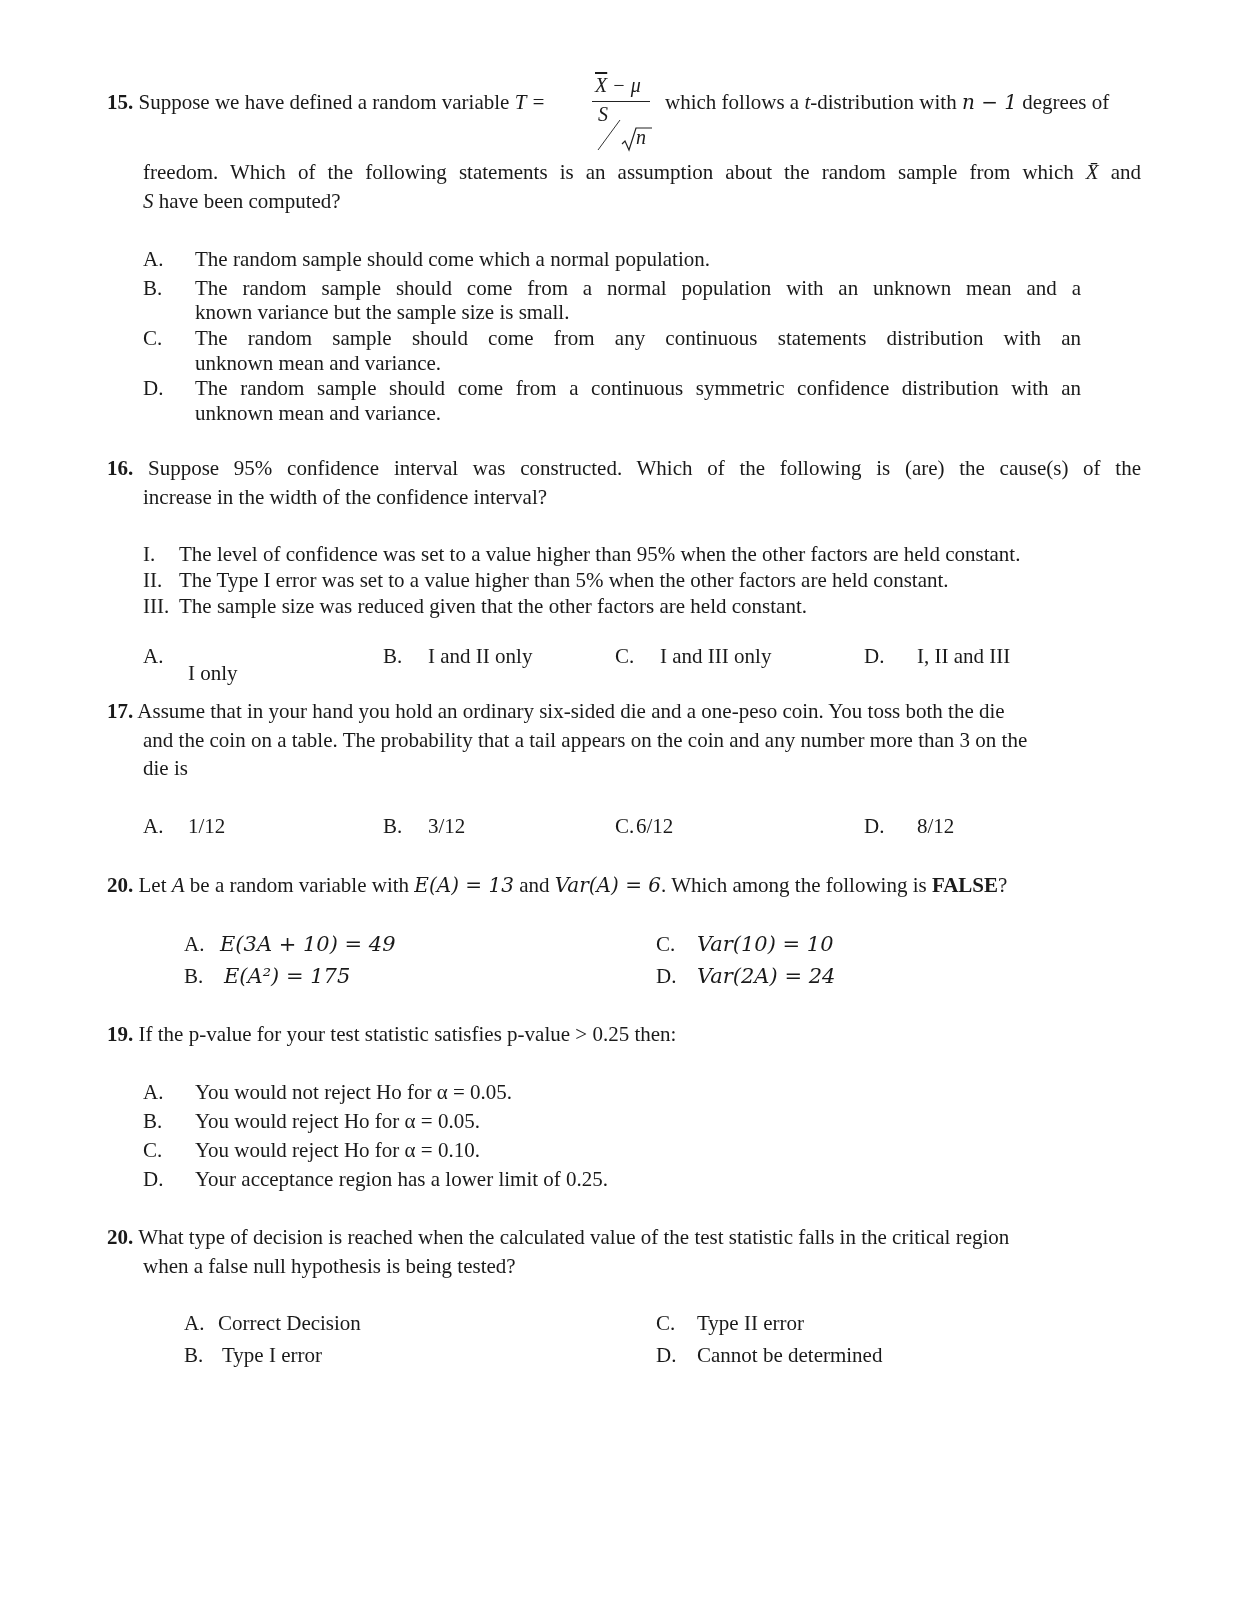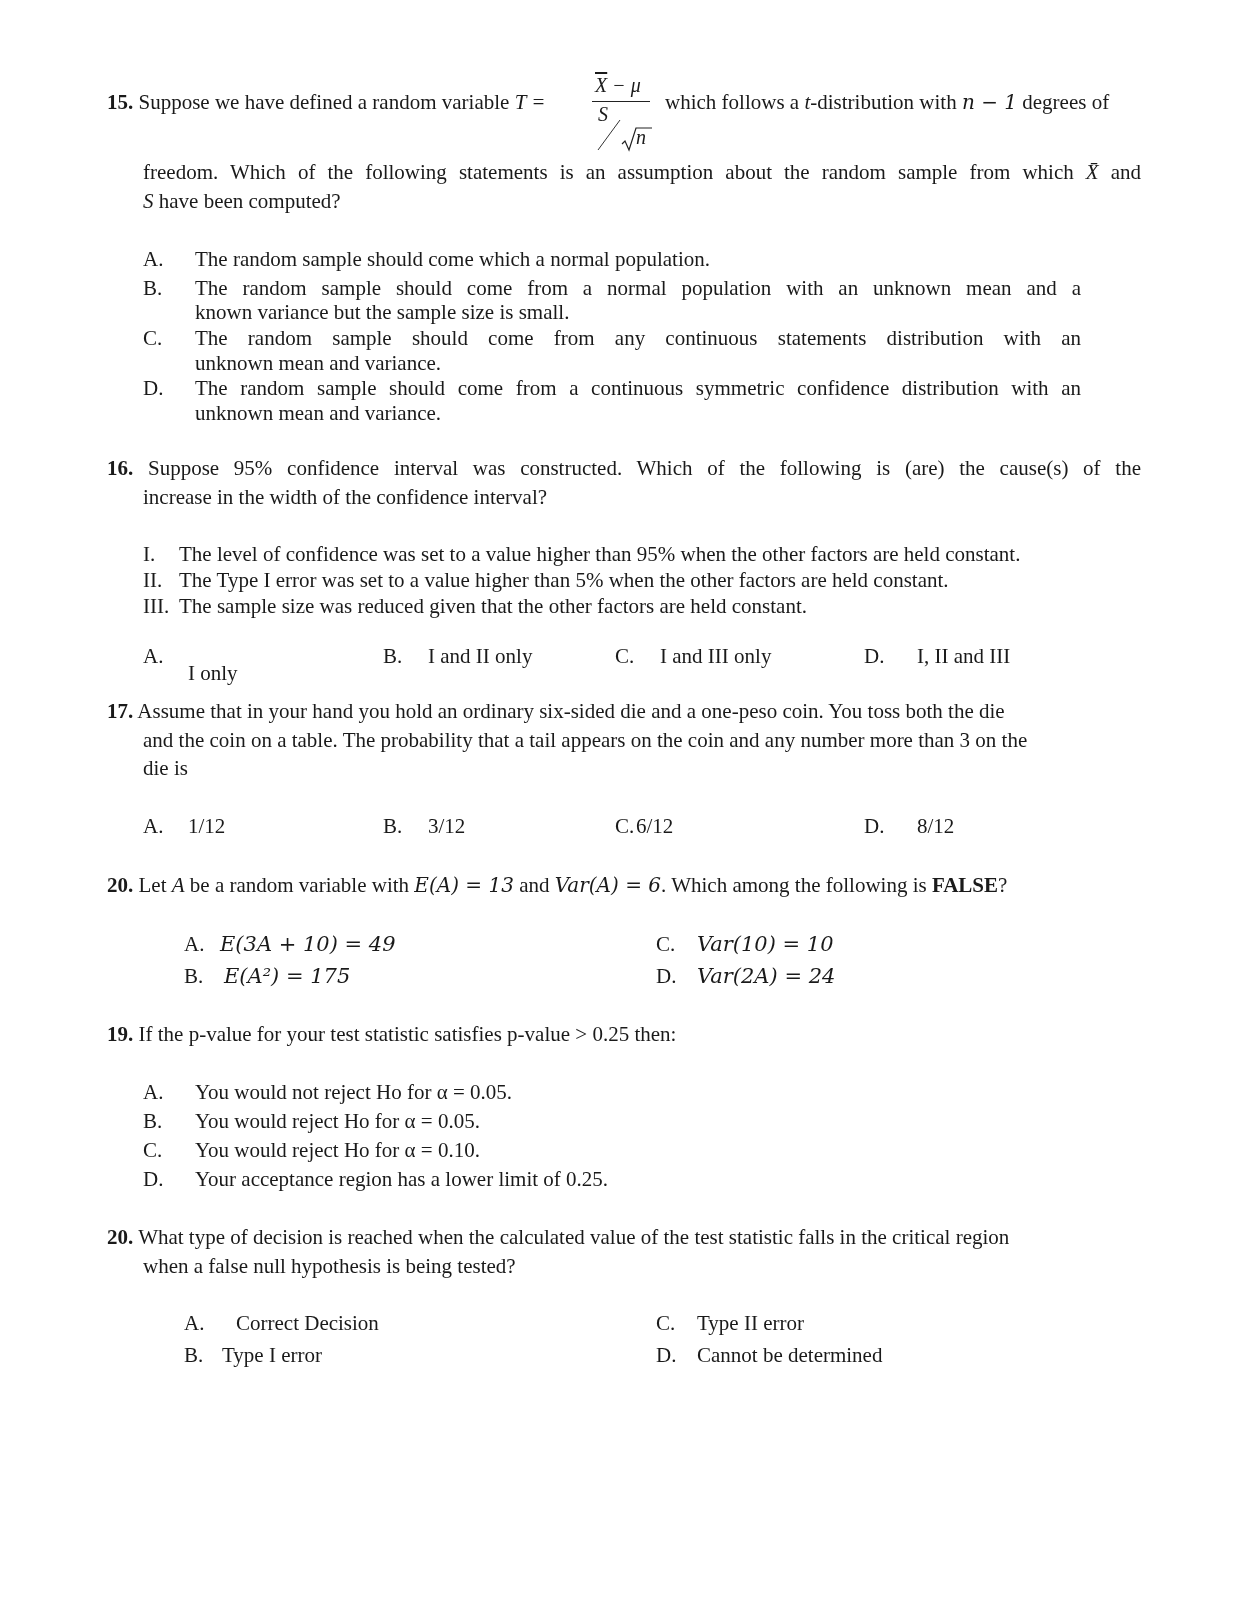--- a/index.html
+++ b/index.html
@@ -201,21 +201,21 @@
 
 <div>
   <div class="line" style="left:107px; top:1225px;">
     <span class="qnum">20.</span>
     <span>What type of decision is reached when the calculated value of the test statistic falls in the critical region</span>
   </div>
   <div class="line" style="left:143px; top:1254px;">when a false null hypothesis is being tested?</div>
 
   <div>
     <span class="letter" style="left:184px; top:1311px;">A.</span>
-    <span class="line" style="left:218px; top:1311px;margin-left:18px;">Correct Decision</span>
+    <span class="line" style="left:218px; top:1311px;">Correct Decision</span>
   </div>
   <div>
     <span class="letter" style="left:184px; top:1343px;">B.</span>
     <span class="line" style="left:222px; top:1343px;">Type I error</span>
   </div>
   <div>
     <span class="letter" style="left:656px; top:1311px;">C.</span>
     <span class="line" style="left:697px; top:1311px;">Type II error</span>
   </div>
   <div>

